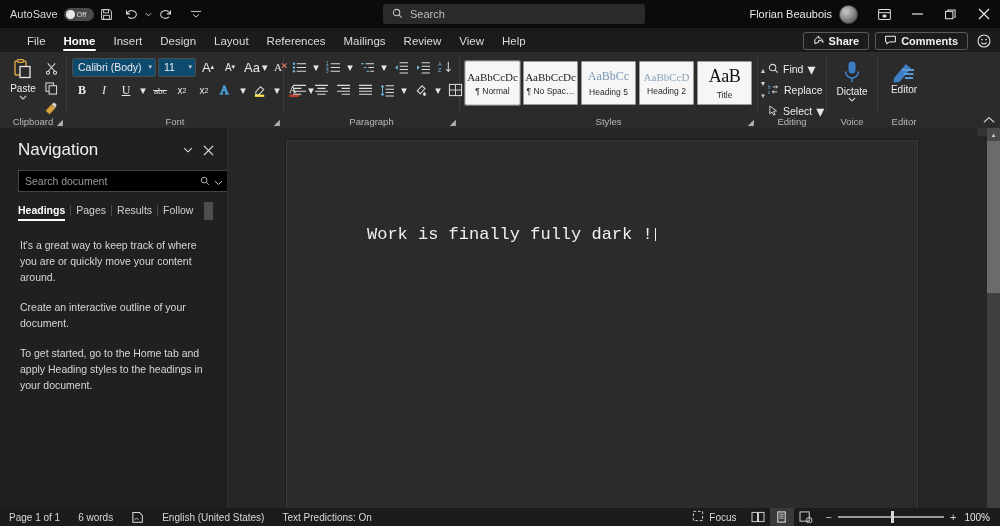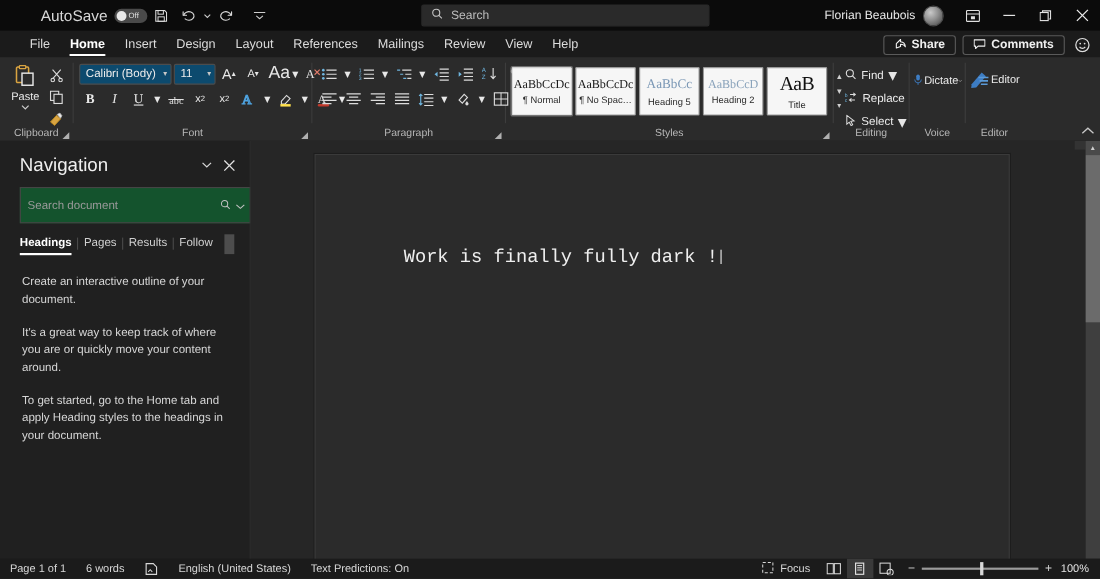--- a/index.html
+++ b/index.html
@@ -10,21 +10,21 @@
     -webkit-font-smoothing: antialiased;
   }
   .app { position:relative; width:1000px; height:526px; background:#202020; }
 
   
   .titlebar {
     height:28px; background:#0b0b0b; display:flex; align-items:center;
     position:relative;
   }
   .qat { display:flex; align-items:center; gap:2px; padding-left:10px; }
-  .qat-label { font-size:14px; color:#d8d8d8; margin-right:4px;margin-left:27px; }
+  .qat-label { font-size:11px; color:#d8d8d8; margin-right:4px; }
   .toggle {
     width:30px; height:13px; border-radius:7px; background:#4a4a4a;
     position:relative; display:inline-flex; align-items:center;
   }
   .toggle .knob { width:9px;height:9px;border-radius:50%;background:#e8e8e8;margin-left:2px; }
   .toggle .off { font-size:7px; color:#e0e0e0; margin-left:2px; letter-spacing:.2px;}
   .qbtn {
     width:22px;height:22px;display:flex;align-items:center;justify-content:center;
     color:#dcdcdc; font-size:12px; border-radius:2px;
   }
@@ -119,34 +119,34 @@
   .stile .samp.ti { font-size:18px; color:#111; letter-spacing:-.5px;}
   .stile .nm { font-size:8.5px; color:#2a2a2a; margin-top:3px; white-space:nowrap; }
   .gal-nav { display:flex;flex-direction:column; justify-content:center; gap:1px; padding-left:2px;}
   .gal-nav div { width:12px;height:12px;display:flex;align-items:center;justify-content:center;font-size:7px;color:#cfcfcf;}
 
   
   .stack { display:flex; flex-direction:column; gap:1px; padding-top:2px; }
   .srow { display:flex; align-items:center; gap:4px; height:20px; padding:0 5px; border-radius:2px; }
   .srow .t { font-size:10.5px; color:#ececec; }
   .bigbtn {
-    width:46px; display:flex; flex-direction:row; align-items:center; gap:0px;
+    width:46px; display:flex; flex-direction:column; align-items:center; gap:0px;
     padding-top:3px; border-radius:2px;
   }
   .bigbtn .lbl { font-size:10px; color:#ececec; }
   .collapse { position:absolute; right:5px; bottom:2px; font-size:10px; color:#c0c0c0; }
 
   
   .main { position:absolute; top:128px; left:0; right:0; bottom:18px; display:flex; }
   .navpane { width:228px; background:#202020; position:relative; }
   .nav-head { display:flex; align-items:center; padding:12px 10px 0 18px; }
   .nav-title { font-size:17px; color:#f0f0f0; flex:1; }
   .nav-ico { width:20px;height:20px;display:flex;align-items:center;justify-content:center;color:#d8d8d8;font-size:11px;}
   .nav-search {
-    margin:10px 0 0 18px; height:33px; background:#14532d; border:1px solid #454545;
+    margin:10px 0 0 18px; height:22px; background:#000000; border:1px solid #454545;
     display:flex; align-items:center; padding:0 4px 0 6px; gap:4px;
   }
   .nav-search .ph { flex:1; font-size:10.5px; color:#9a9a9a; }
   .navtabs { display:flex; align-items:flex-end; margin:12px 0 0 18px; position:relative; }
   .ntab { font-size:10.5px; color:#d0d0d0; padding:0 11px 5px 0; position:relative; }
   .ntab:first-child { padding-left:0; }
   .ntab.active { color:#ffffff; font-weight:bold; }
   .ntab.active::after { content:""; position:absolute; left:0; right:11px; bottom:0; height:2px; background:#ffffff; }
   .ntab .divider { position:absolute; right:5px; top:1px; height:11px; width:1px; background:#4a4a4a; }
   .navtab-scroll { position:absolute; left:186px; top:-2px; width:9px; height:18px; background:#4d4d4d; }
@@ -367,21 +367,21 @@
           </div>
           <div class="ibtn">
               <span style="font-size:13px">A</span>
               <span style="font-size:7px">▴</span>
             </div>
           <div class="ibtn">
               <span style="font-size:10px">A</span>
               <span style="font-size:7px">▾</span>
             </div>
           <div class="ibtn wide">
-              <span style="font-size:16px">Aa</span>
+              <span style="font-size:13px">Aa</span>
               <span class="car" style="margin-left:2px">▾</span>
             </div>
           <div class="ibtn">
             <svg width="15" height="14" viewBox="0 0 16 15">
                 <text x="0" y="12" font-size="12" fill="#e3e3e3" font-family="Liberation Serif, serif">A</text>
                 <path d="M8.5 3.5l5 5M13.5 3.5l-5 5" stroke="#e07b6a" stroke-width="1.1"></path>
               </svg>
           </div>
         </div>
         <div class="row">
@@ -712,22 +712,22 @@
           <span>Results</span>
           <span class="divider"></span>
         </div>
         <div class="ntab">
           <span>Follow</span>
         </div>
         <div class="navtab-scroll"></div>
       </div>
 
       <div class="nav-body">
+        <p>It's a great way to keep track of where you are or quickly move your content around.</p>
         <p>Create an interactive outline of your document.</p>
-        <p>It's a great way to keep track of where you are or quickly move your content around.</p>
         <p>To get started, go to the Home tab and apply Heading styles to the headings in your document.</p>
       </div>
       <div class="nav-edge"></div>
     </div>
 
     <div class="docarea">
       <div class="page">
         <div class="doctext">
           <span>Work is finally fully dark !</span><span class="caret"></span>
         </div>

